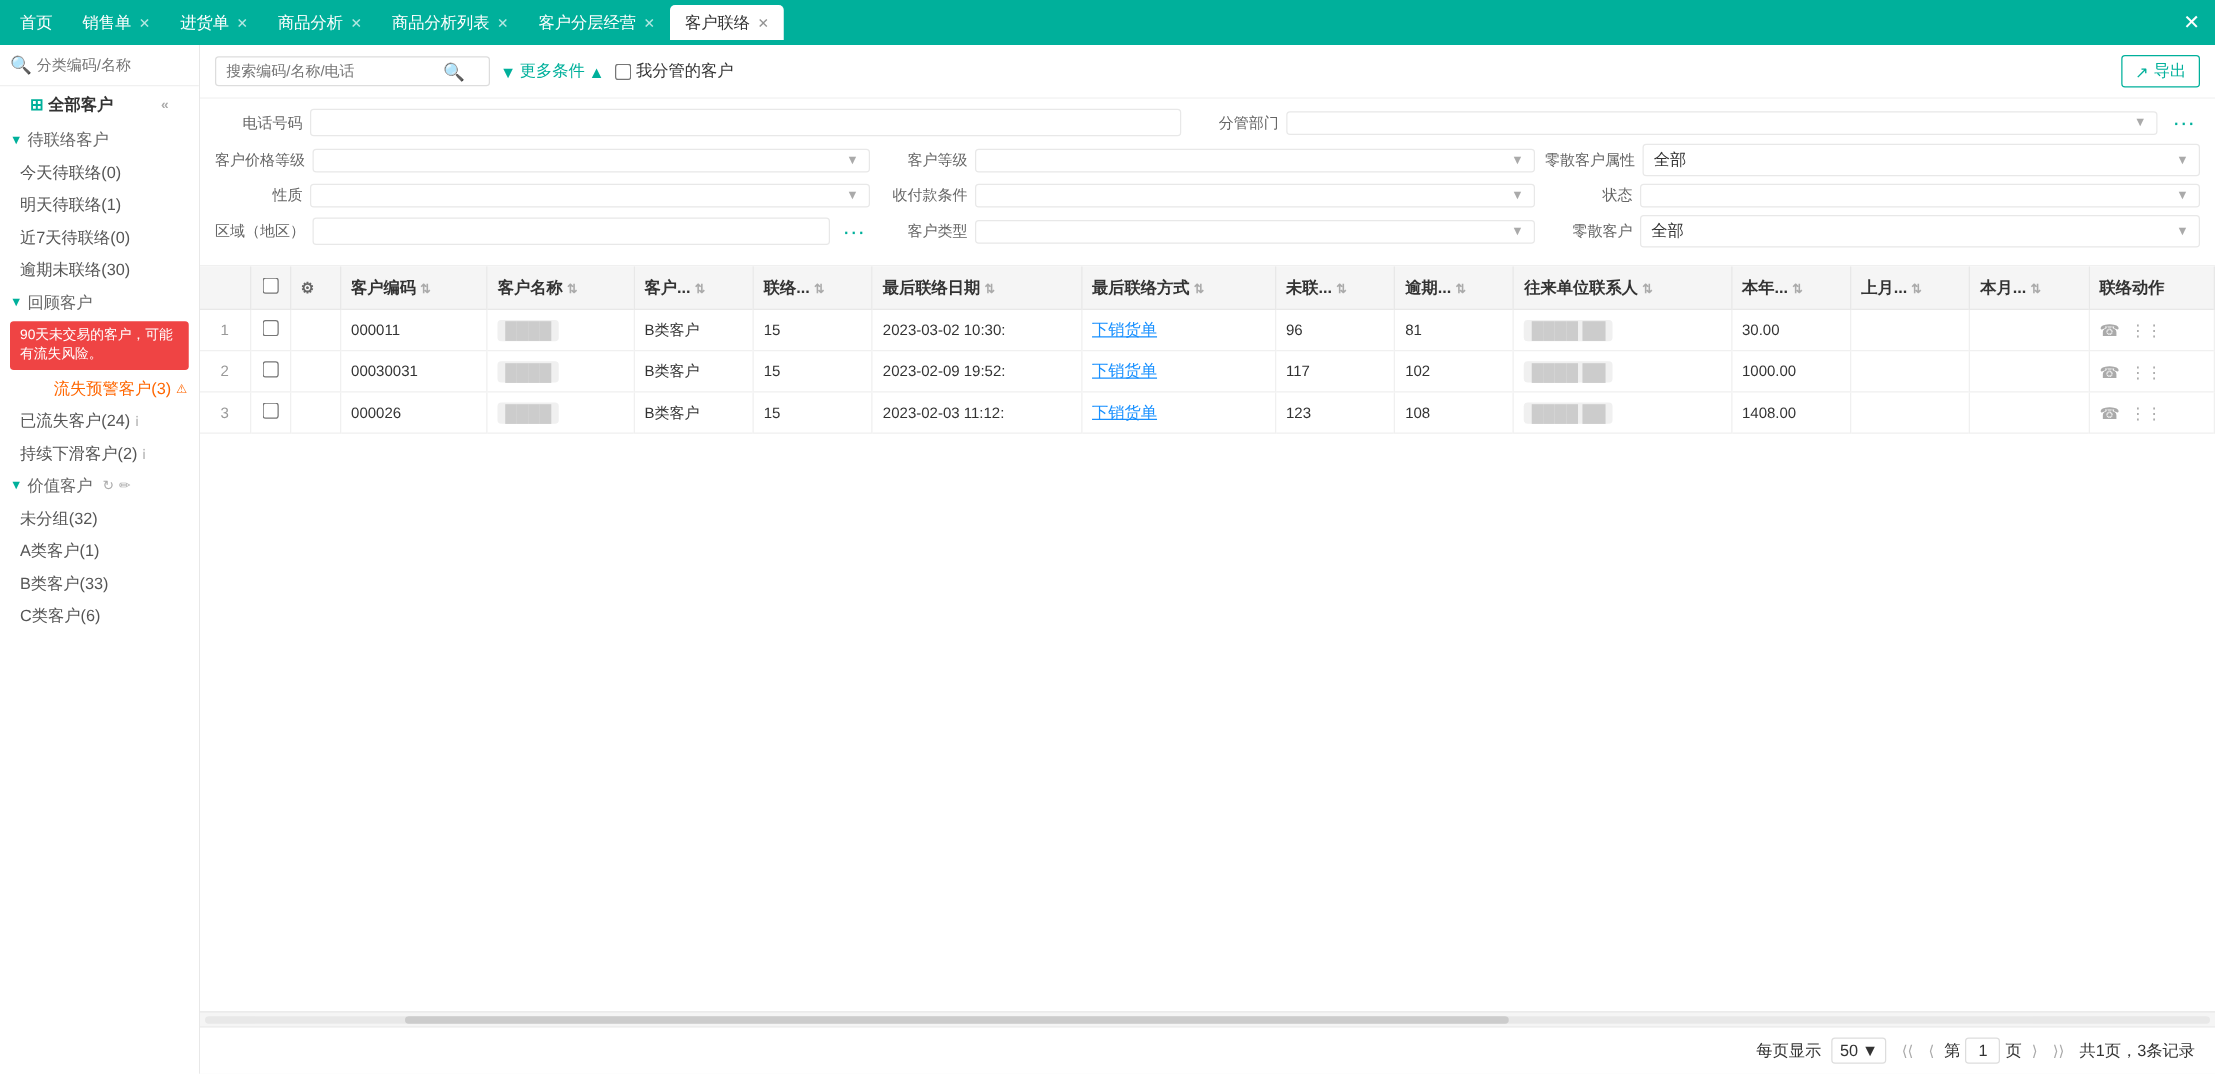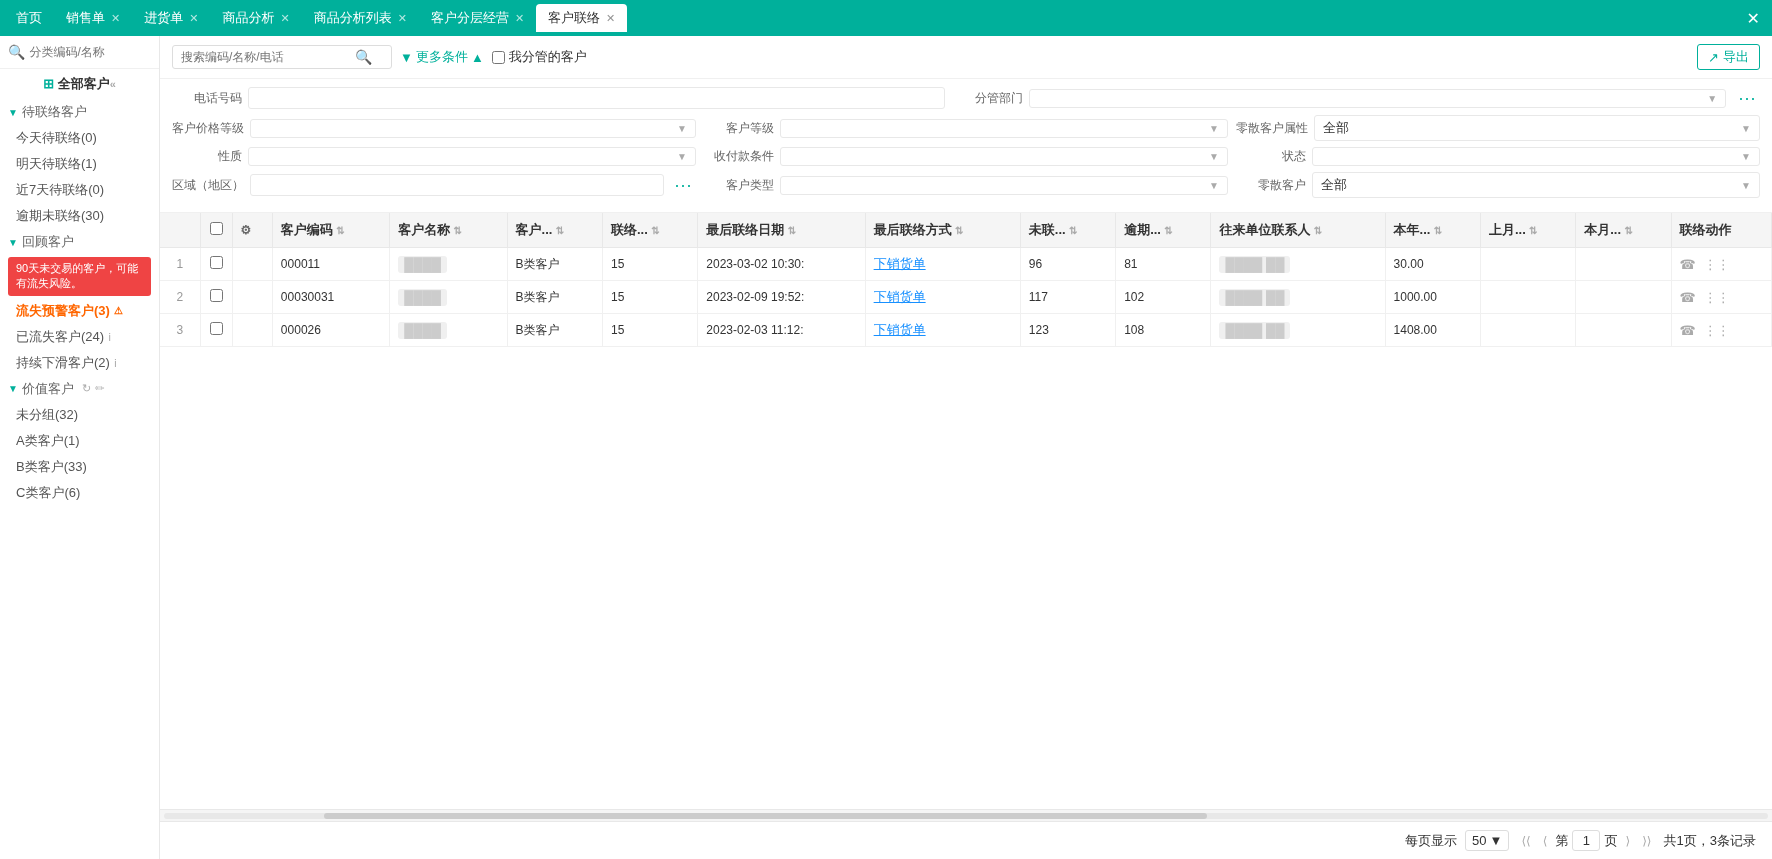--- a/index.html
+++ b/index.html
@@ -76,21 +76,21 @@
     .search-icon-small { color: #aaa; font-size: 14px; }
 
     .sidebar-section-header {
       display: flex;
       align-items: center;
       padding: 6px 24px;
       cursor: pointer;
       font-weight: bold;
       font-size: 13px;
       color: #333;
-      justify-content: center;
+      justify-content: space-between;
     }
     .sidebar-section-header .collapse-icon { color: #aaa; font-size: 11px; }
 
     .sidebar-group-label {
       display: flex;
       align-items: center;
       padding: 4px 8px;
       color: #666;
       font-size: 12px;
       cursor: pointer;
@@ -102,21 +102,22 @@
       padding: 4px 8px 4px 16px;
       font-size: 12px;
       color: #555;
       cursor: pointer;
       display: flex;
       align-items: center;
       gap: 4px;
     }
     .sidebar-item.active {
       color: #ff6600;
-      font-weight: bold;
+      font-weight: normal;
+      margin-left: 27px;
     }
     .sidebar-item .warn-icon { color: #ff6600; font-size: 10px; }
 
     .tooltip-box {
       background: #ef4444;
       color: #fff;
       font-size: 11px;
       padding: 4px 8px;
       border-radius: 3px;
       margin: 2px 8px;

